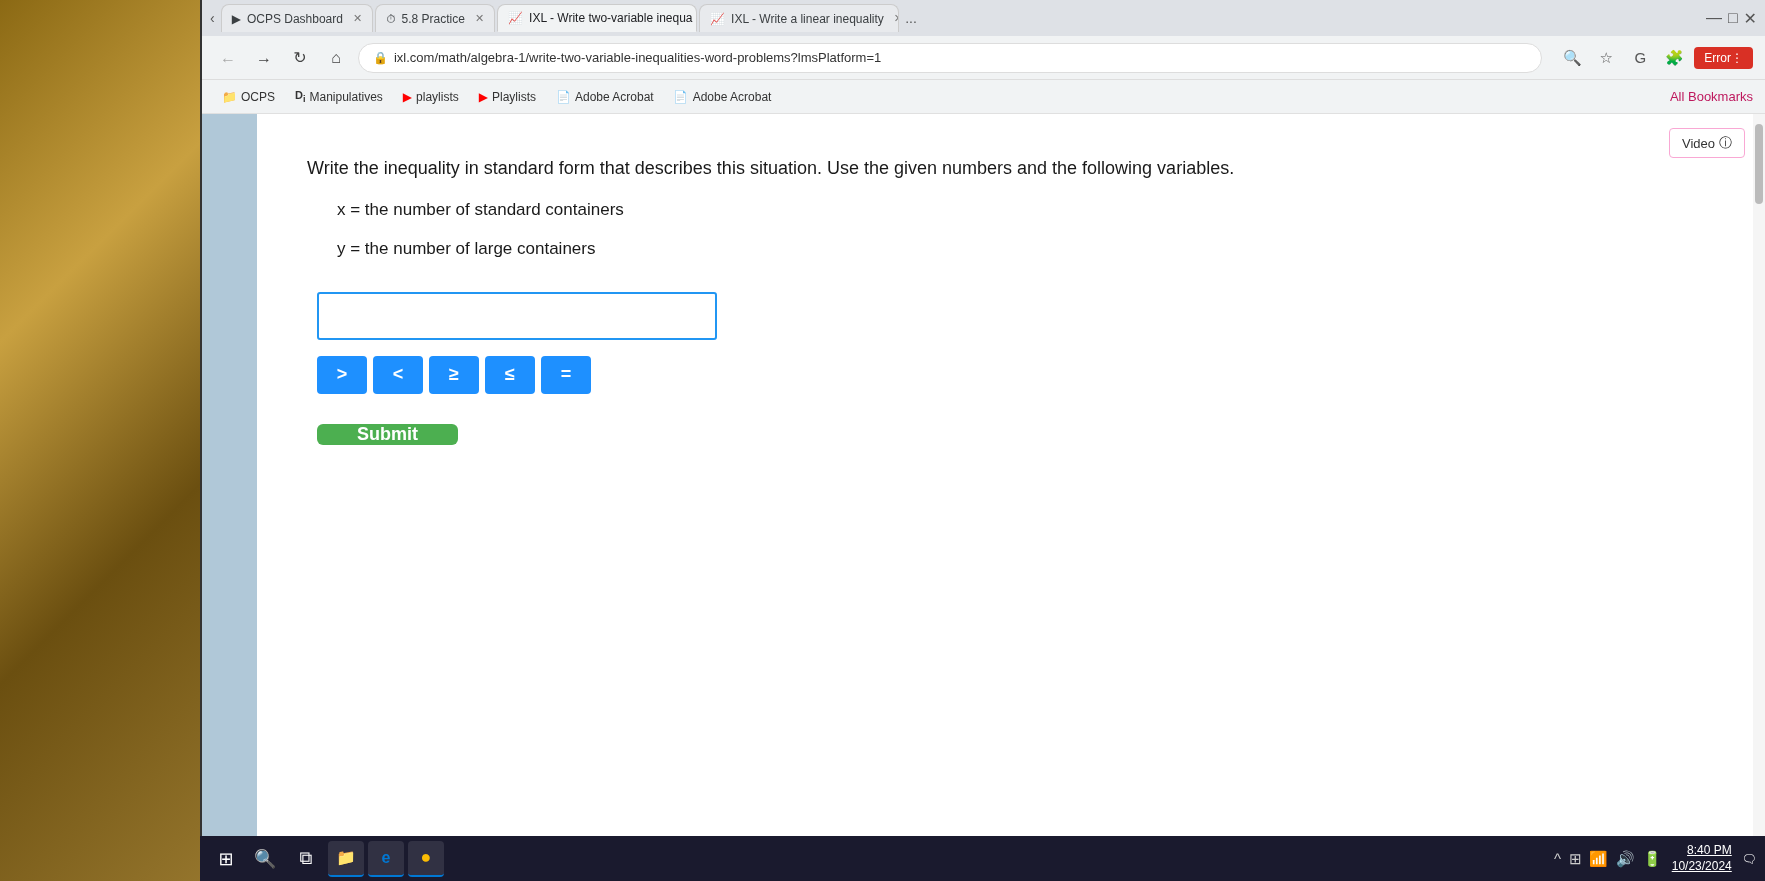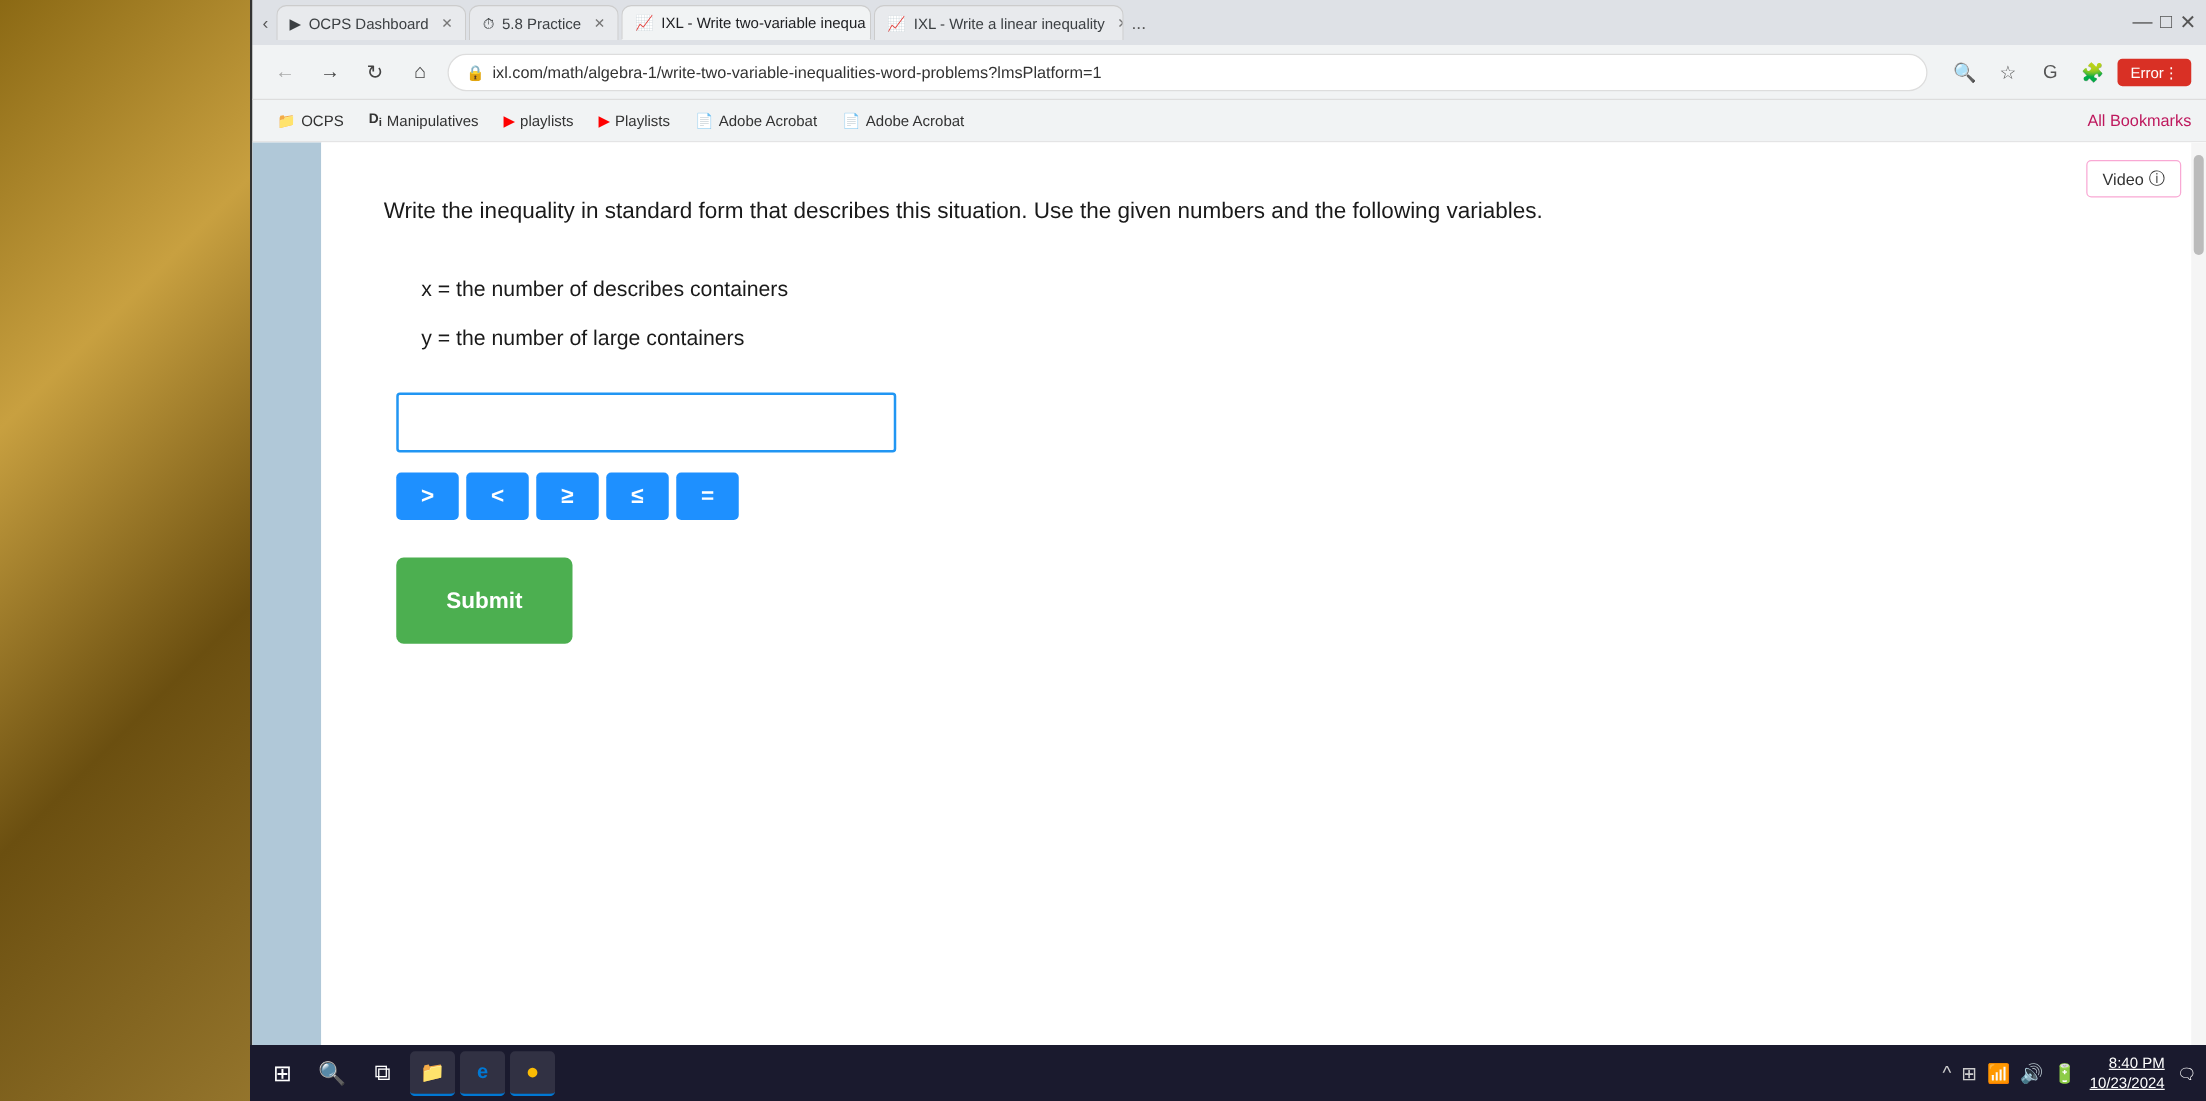--- a/index.html
+++ b/index.html
@@ -223,21 +223,21 @@
       line-height: 1.6;
       color: #1a1a1a;
       margin-bottom: 28px;
       max-width: 980px;
     }
 
     .instruction-text {
       font-size: 18px;
       line-height: 1.6;
       color: #1a1a1a;
-      margin-bottom: 36px;
+      margin-bottom: 14px;
       max-width: 980px;
     }
 
     .variables-section {
       margin-left: 30px;
       margin-bottom: 30px;
     }
 
     .variable-def {
       font-size: 17px;
@@ -279,21 +279,21 @@
       align-items: center;
       justify-content: center;
       font-weight: bold;
     }
 
     .submit-btn {
       background: #4caf50;
       color: white;
       border: none;
       border-radius: 6px;
-      padding: 24px 40px;
+      padding: 0 40px;
       font-size: 18px;
       font-weight: 600;
       cursor: pointer;
       margin-left: 10px;
     }
 
     
     .scrollbar {
       position: absolute;
       right: 0;
@@ -489,21 +489,21 @@
         <span>ⓘ</span>
       </button>
 
       
 
       
       <p class="instruction-text">Write the inequality in standard form that describes this situation. Use the given numbers and the following variables.</p>
 
       
       <div class="variables-section">
-        <p class="variable-def">x = the number of describes containers</p>
+        <p class="variable-def">x = the number of standard containers</p>
         <p class="variable-def">y = the number of large containers</p>
       </div>
 
       
       <input type="text" class="answer-box" placeholder="" style="">
 
       
       <div class="symbol-buttons">
         <button class="sym-btn">
           <span>&gt;</span>

